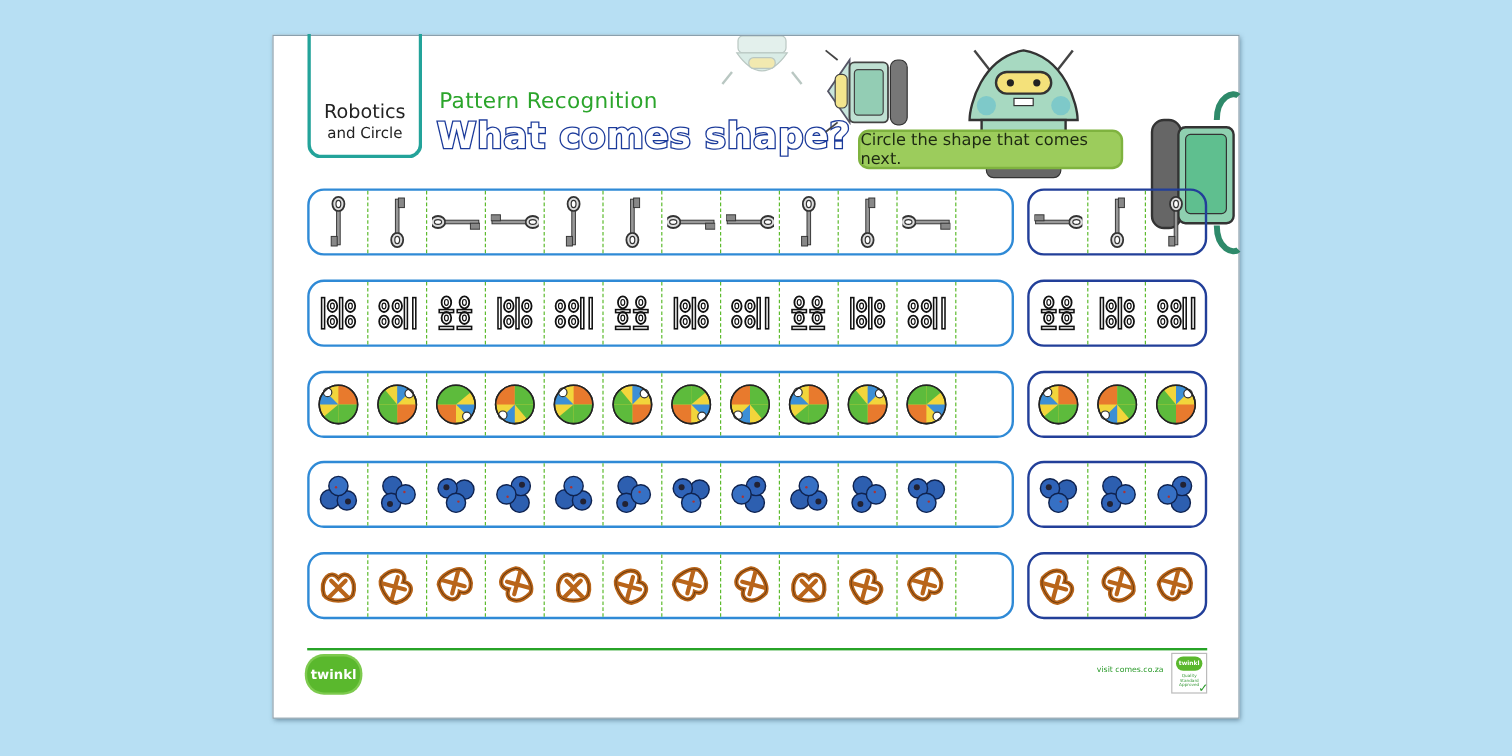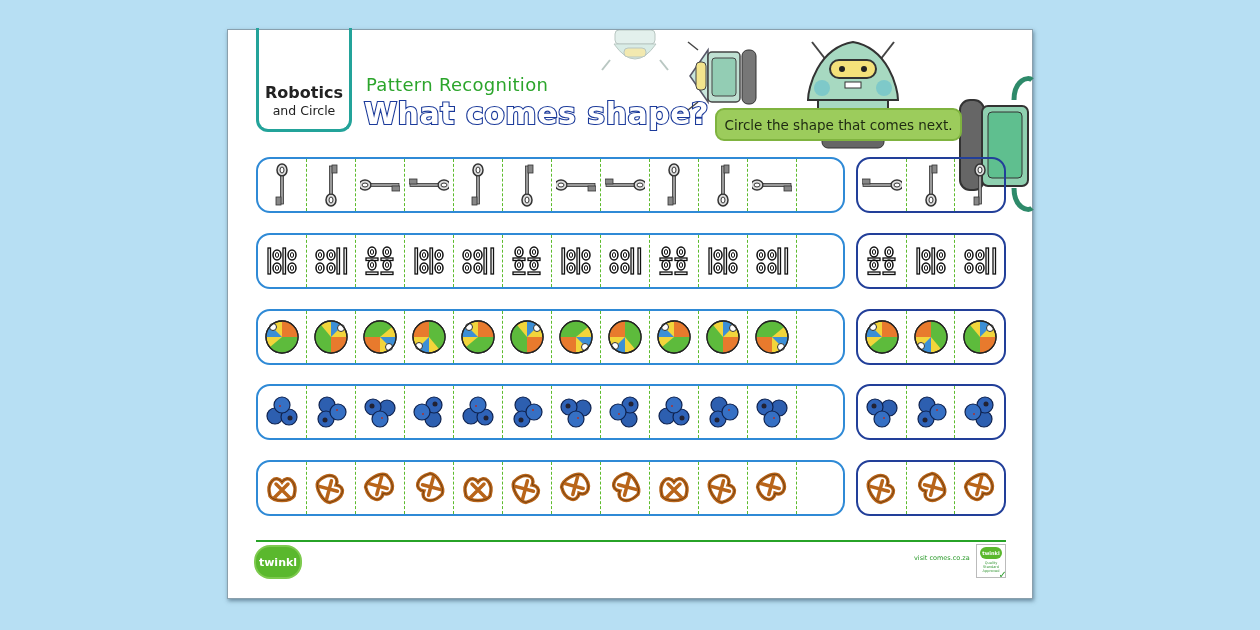--- a/index.html
+++ b/index.html
@@ -1,23 +1,23 @@
 <!DOCTYPE html>
 <html><head>
 <meta charset="utf-8">
 <style>
   html,body{margin:0;padding:0;}
   body{width:1260px;height:630px;background:#b7dff3;position:relative;overflow:hidden;font-family:"DejaVu Sans",sans-serif;}
   .sheet{position:absolute;left:227px;top:29px;width:806px;height:570px;background:#fff;box-shadow:1px 2px 4px rgba(40,70,90,.55);border:1px solid #8aa0ad;box-sizing:border-box;}
   .tab{position:absolute;left:28px;top:-2px;width:96px;height:104px;border:3px solid #23a39a;border-top:none;border-radius:0 0 12px 12px;box-sizing:border-box;display:flex;flex-direction:column;justify-content:flex-end;align-items:center;padding-bottom:10px;}
-  .tab .t1{font-size:16px;color:#222;line-height:20px;font-weight:bold;}
+  .tab .t1{font-size:16px;color:#222;line-height:20px;}
   .tab .t2{font-size:12.5px;color:#222;line-height:16px;}
   .subtitle{position:absolute;left:138px;top:44px;font-size:18px;color:#2ba52b;letter-spacing:.3px;}
   .title{position:absolute;left:136px;top:66px;font-family:"DejaVu Sans",sans-serif;font-weight:bold;font-size:30px;color:#fff;-webkit-text-stroke:2.2px #1b3a9a;paint-order:stroke fill;letter-spacing:.5px;}
-  .instr{position:absolute;left:487px;top:78px;width:247px;height:33px;background:#9ccc5c;border:2px solid #7fb33f;border-radius:9px;box-sizing:border-box;display:flex;align-items:center;justify-content:center;font-size:13.5px;color:#1e2a12;}
+  .instr{position:absolute;left:487px;top:78px;width:221px;height:33px;background:#9ccc5c;border:2px solid #7fb33f;border-radius:9px;box-sizing:border-box;display:flex;align-items:center;justify-content:center;font-size:13.5px;color:#1e2a12;}
   .robot{position:absolute;}
   .row{position:absolute;left:28px;height:56px;border:2.5px solid #2f8ad6;border-radius:14px;box-sizing:border-box;display:flex;align-items:center;}
   .opt{position:absolute;left:628px;width:150px;height:56px;border:2.5px solid #223f99;border-radius:14px;box-sizing:border-box;display:flex;align-items:center;}
   .cell{width:49px;height:100%;display:flex;align-items:center;justify-content:center;border-right:1.5px dashed #5dbb2d;box-sizing:border-box;}
   .row .cell:first-child{margin-left:0;}
   .opt .cell{width:49px;}
   .opt .cell:last-child{border-right:none;}
   .row .cell.blank{border-right:none;flex:1;}
   .footline{position:absolute;left:28px;top:510px;width:750px;height:2px;background:#27a327;}
   .logo{position:absolute;left:28px;top:517px;width:44px;height:30px;background:#5ab82d;border-radius:14px;color:#fff;font-weight:bold;font-size:11px;display:flex;align-items:center;justify-content:center;box-shadow:0 0 0 2px #7dca4e;}

